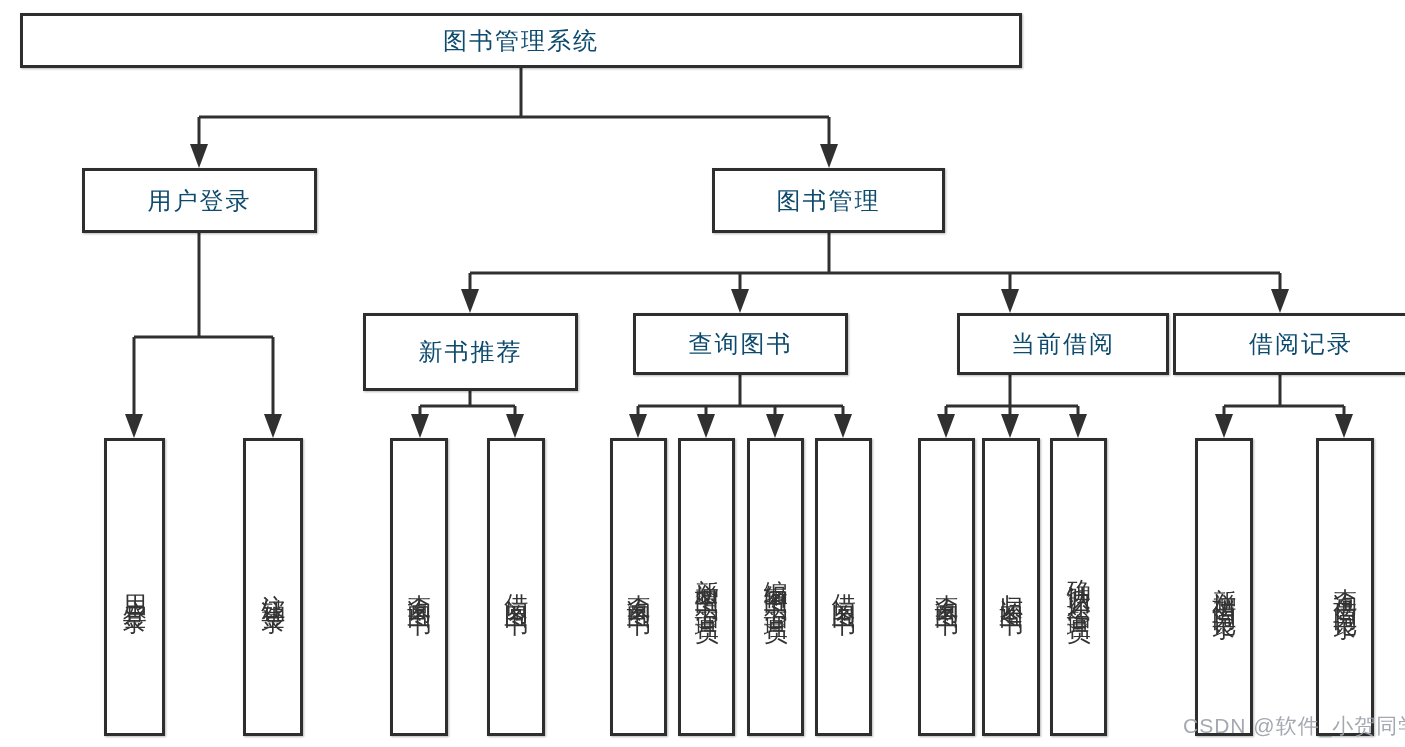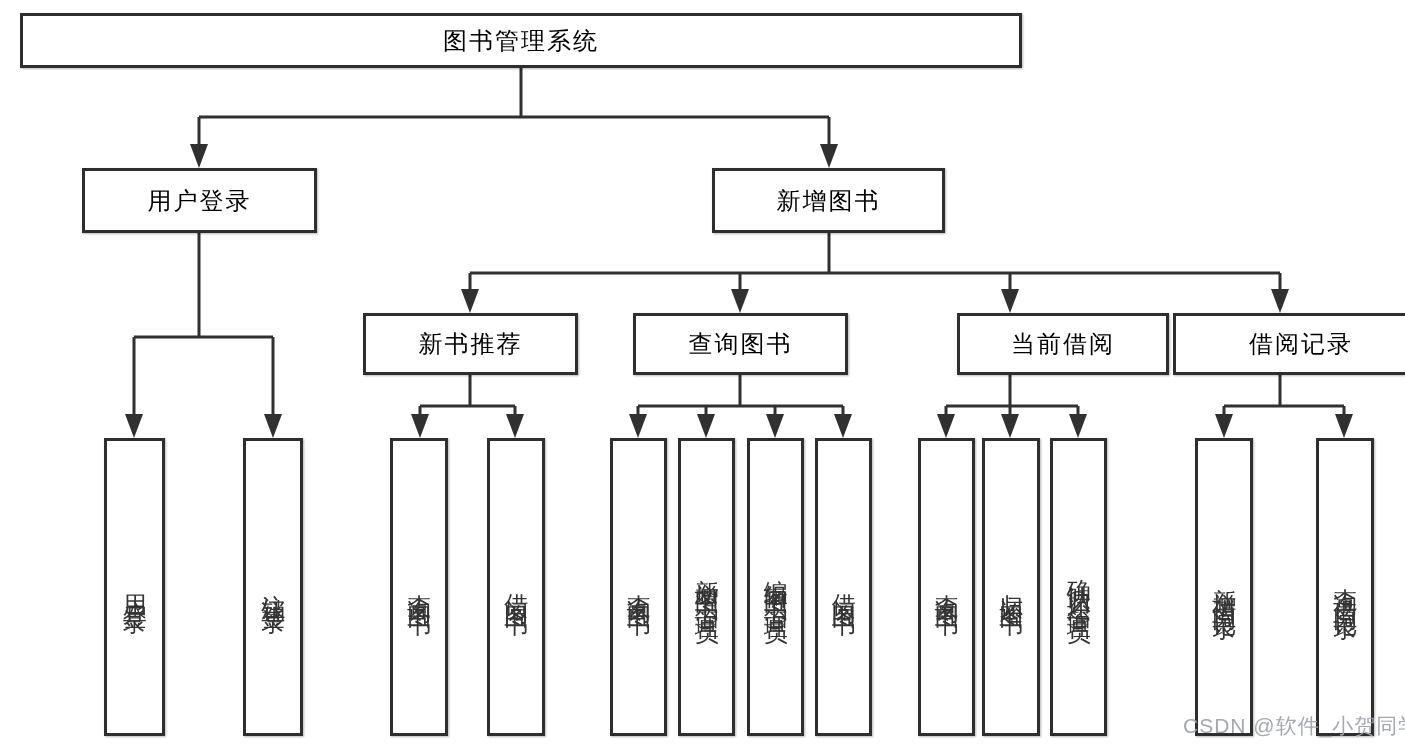--- a/index.html
+++ b/index.html
@@ -20,21 +20,21 @@
     display:flex;
     align-items:center;
     justify-content:center;
     color:#333333;
     z-index:2;
   }
   .box.h span{
     font-size:24px;
     letter-spacing:2px;
     white-space:nowrap;
-    color:#000000;
+    color:#0c4a6e;
   }
   .box.v span{
     writing-mode:vertical-rl;
     text-orientation:mixed;
     font-size:24px;
     letter-spacing:6px;
     line-height:1.1;
     color:#333333;
   }
   .watermark{
@@ -73,24 +73,24 @@
   </svg>
 
   <div class="box h" style="left:20px;top:13px;width:1002px;height:55px">
     <span>图书管理系统</span>
   </div>
 
   <div class="box h" style="left:82px;top:168px;width:235px;height:65px">
     <span>用户登录</span>
   </div>
   <div class="box h" style="left:712px;top:168px;width:233px;height:65px">
-    <span>新增图书</span>
+    <span>图书管理</span>
   </div>
 
-  <div class="box h" style="left:363px;top:313px;width:215px;height:62px">
+  <div class="box h" style="left:363px;top:313px;width:215px;height:78px">
     <span>新书推荐</span>
   </div>
   <div class="box h" style="left:633px;top:313px;width:215px;height:62px">
     <span>查询图书</span>
   </div>
   <div class="box h" style="left:957px;top:313px;width:212px;height:62px">
     <span>当前借阅</span>
   </div>
   <div class="box h" style="left:1173px;top:313px;width:256px;height:62px">
     <span>借阅记录</span>

